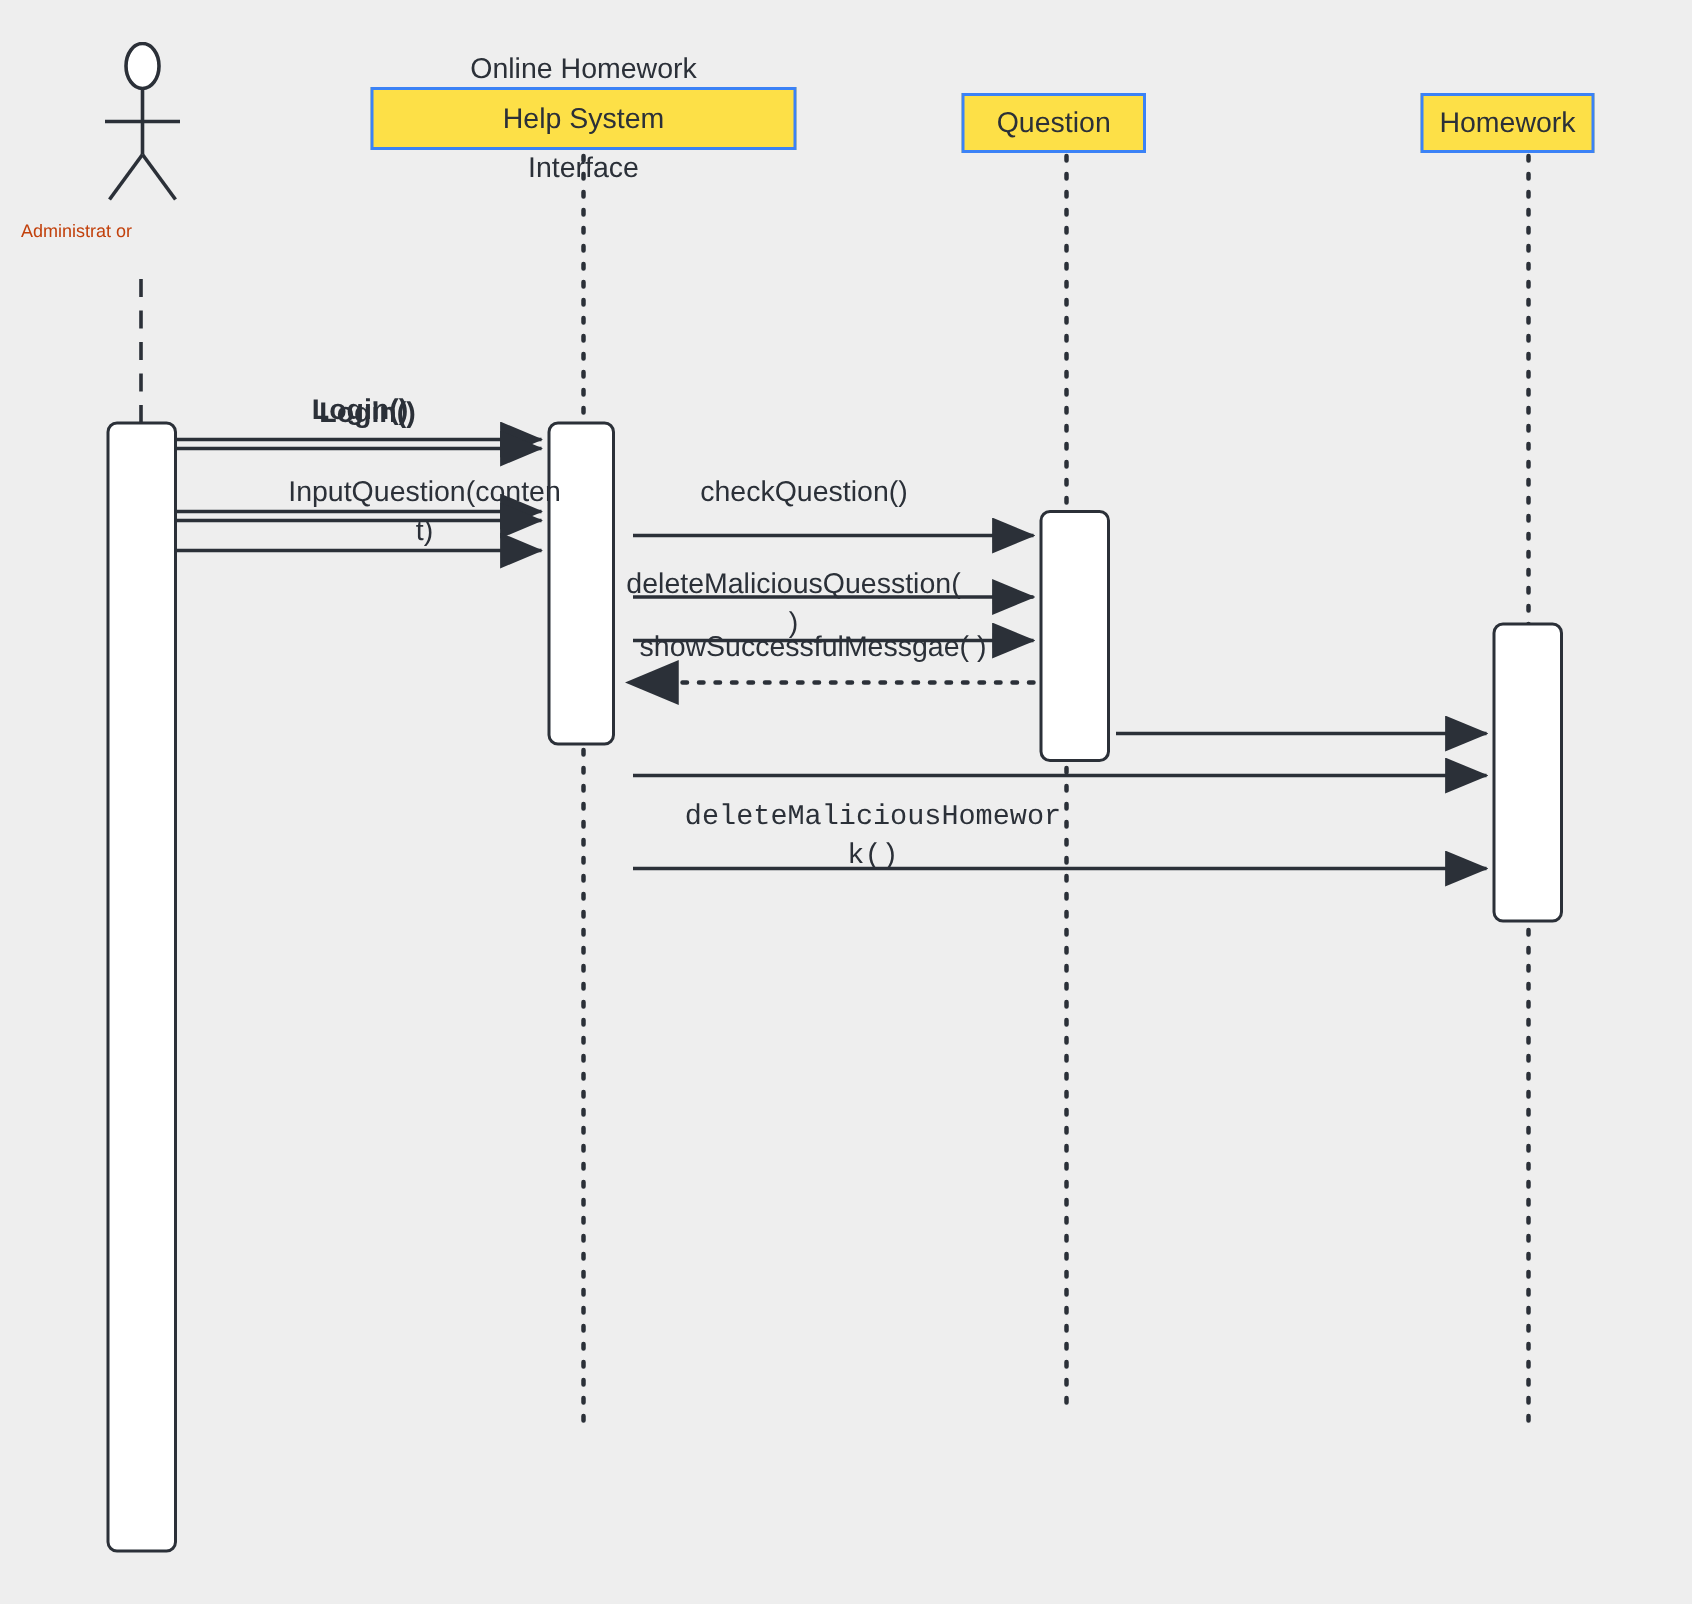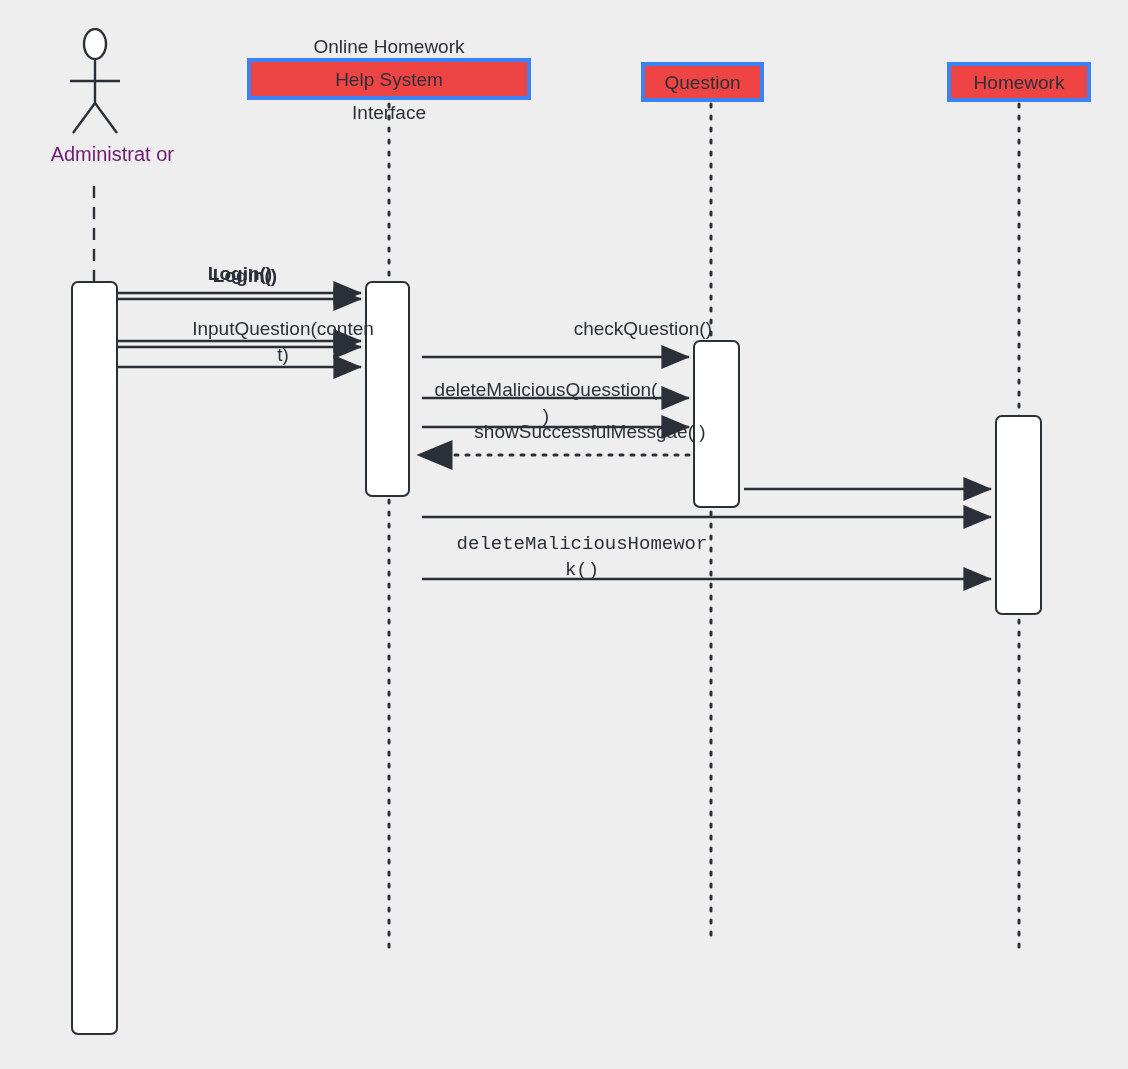--- a/index.html
+++ b/index.html
@@ -15,42 +15,42 @@
     color: #2b3038;
     overflow: hidden;
   }
   #diagram {
     position: absolute;
     inset: 0;
   }
   .lifeline-box {
     position: absolute;
     box-sizing: border-box;
-    background: #ef4444;
-    border: 4px solid #3b82f6;
+    background: #fde047;
+    border: 2px solid #3b82f6;
     display: flex;
     align-items: center;
     justify-content: center;
   }
   .lifeline-label {
     font-size: 19px;
     line-height: 33px;
     text-align: center;
     white-space: pre-line;
     color: #2b3038;
   }
   .actor {
     position: absolute;
   }
   .actor-label {
     position: absolute;
-    text-align: right;
-    font-size: 20px;
+    text-align: left;
+    font-size: 12px;
     line-height: 28px;
-    color: #701a75;
+    color: #c2410c;
   }
   .activation {
     position: absolute;
     box-sizing: border-box;
     background: #ffffff;
     border: 2.4px solid #2b3038;
     border-radius: 7px;
   }
   .msg-label {
     position: absolute;
@@ -83,21 +83,21 @@
   <div class="lifeline-box" style="left:247px; top:58px; width:284px; height:42px;">
     <div class="lifeline-label" style="width:284px;">Online Homework
 Help System
 Interface</div>
   </div>
 
   <div class="lifeline-box" style="left:641px; top:62px; width:123px; height:40px;">
     <div class="lifeline-label" style="width:140px;">Question</div>
   </div>
 
-  <div class="lifeline-box" style="left:947px; top:62px; width:144px; height:40px;">
+  <div class="lifeline-box" style="left:947px; top:62px; width:116px; height:40px;">
     <div class="lifeline-label" style="width:144px;">Homework</div>
   </div>
 
   <svg style="position:absolute; left:0; top:0;" width="1128" height="1069">
     <defs>
       <marker id="arrowFilled" viewBox="0 0 12 10" refX="11.5" refY="5" markerWidth="12" markerHeight="10" orient="auto-start-reverse">
         <path d="M0,0 L12,5 L0,10 z" fill="#2b3038"></path>
       </marker>
       <marker id="arrowFilledLeft" viewBox="0 0 12 10" refX="11.5" refY="5" markerWidth="12" markerHeight="10" orient="auto-start-reverse">
         <path d="M0,0 L12,5 L0,10 z" fill="#2b3038"></path>
@@ -130,24 +130,24 @@
   <div class="activation" style="left:365px; top:281px; width:45px; height:216px;"></div>
   <div class="activation" style="left:693px; top:340px; width:47px; height:168px;"></div>
   <div class="activation" style="left:995px; top:415px; width:47px; height:200px;"></div>
 
   <div class="msg-label bold" style="left:120px; top:261px; width:240px;">Login()</div>
   <div class="msg-label bold" style="left:125px; top:263px; width:240px;">Login()</div>
 
   <div class="msg-label" style="left:118px; top:316px; width:246px;padding-left:42px;">InputQuestion(conten
 t)</div>
 
-  <div class="msg-label" style="left:432px; top:316px; width:280px; text-align:right;">checkQuestion()</div>
+  <div class="msg-label" style="left:396px; top:316px; width:280px; text-align:center;">checkQuestion()</div>
 
-  <div class="msg-label" style="left:412px; top:377px; width:268px;">deleteMaliciousQuesstion(
+  <div class="msg-label" style="left:395px; top:377px; width:268px;">deleteMaliciousQuesstion(
 )</div>
 
-  <div class="msg-label" style="left:428px; top:419px; width:268px;padding-left:28px;">showSuccessfulMessgae( )</div>
+  <div class="msg-label" style="left:408px; top:419px; width:268px;">showSuccessfulMessgae( )</div>
 
 
   <div class="msg-label" style="left:422px; top:531px; width:320px;font-family:Liberation Mono, monospace;">deleteMaliciousHomewor
 k()</div>
 
 </div>
 
 </body></html>

